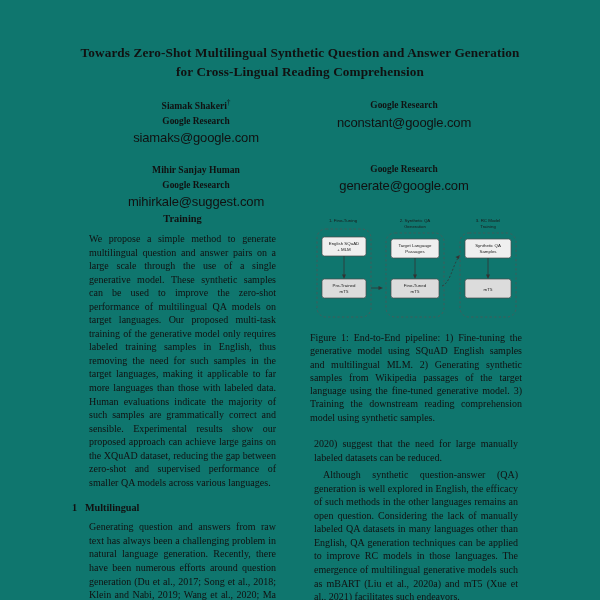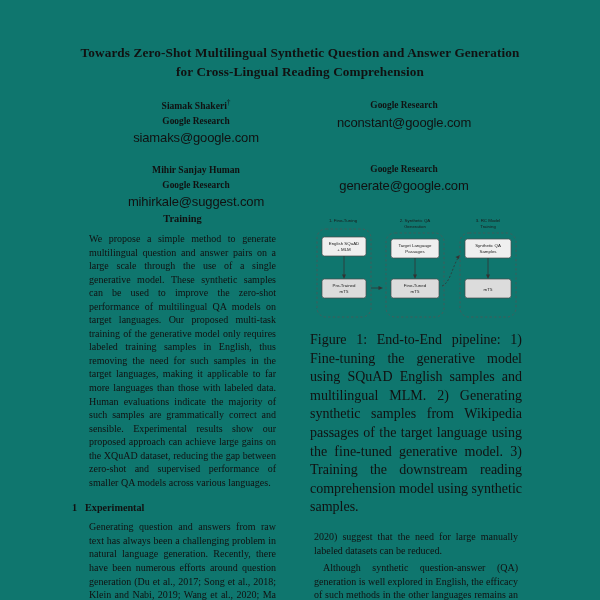--- a/index.html
+++ b/index.html
@@ -125,21 +125,21 @@
   
   .figure {
     margin: 0;
   }
   .figure-diagram {
     width: 100%;
     height: 112px;
     display: block;
   }
   .figure-caption {
-    font-size: 14px;
+    font-size: 10px;
     line-height: 1.33;
     text-align: justify;
     margin-top: 6px;
   }
   .right-text-gap {
     height: 9px;
   }
 </style>
 </head>
 <body>
@@ -176,21 +176,21 @@
 
   </div>
 
   <div class="columns">
 
     <div class="col col-left">
       <div class="abstract-heading">Training</div>
       <p class="body">We propose a simple method to generate multilingual question and answer pairs on a large scale through the use of a single generative model. These synthetic samples can be used to improve the zero-shot performance of multilingual QA models on target languages. Our proposed multi-task training of the generative model only requires labeled training samples in English, thus removing the need for such samples in the target languages, making it applicable to far more languages than those with labeled data. Human evaluations indicate the majority of such samples are grammatically correct and sensible. Experimental results show our proposed approach can achieve large gains on the XQuAD dataset, reducing the gap between zero-shot and supervised performance of smaller QA models across various languages.</p>
 
       <div class="section-heading">
-        <span class="section-num">1</span><span>Experimental</span>
+        <span class="section-num">1</span><span>Multilingual</span>
       </div>
 
       <p class="body">Generating question and answers from raw text has always been a challenging problem in natural language generation. Recently, there have been numerous efforts around question generation (Du et al., 2017; Song et al., 2018; Klein and Nabi, 2019; Wang et al., 2020; Ma et al., 2020; Chen et al., 2020; Tuan et al., 2019).</p>
     </div>
 
     <div class="col col-right">
 
       <figure class="figure">
         <svg class="figure-diagram" viewBox="0 0 212 112" preserveAspectRatio="xMidYMid meet">
           <g font-family="Liberation Sans, sans-serif" font-size="4.4" fill="#1a1a1a" text-anchor="middle">

